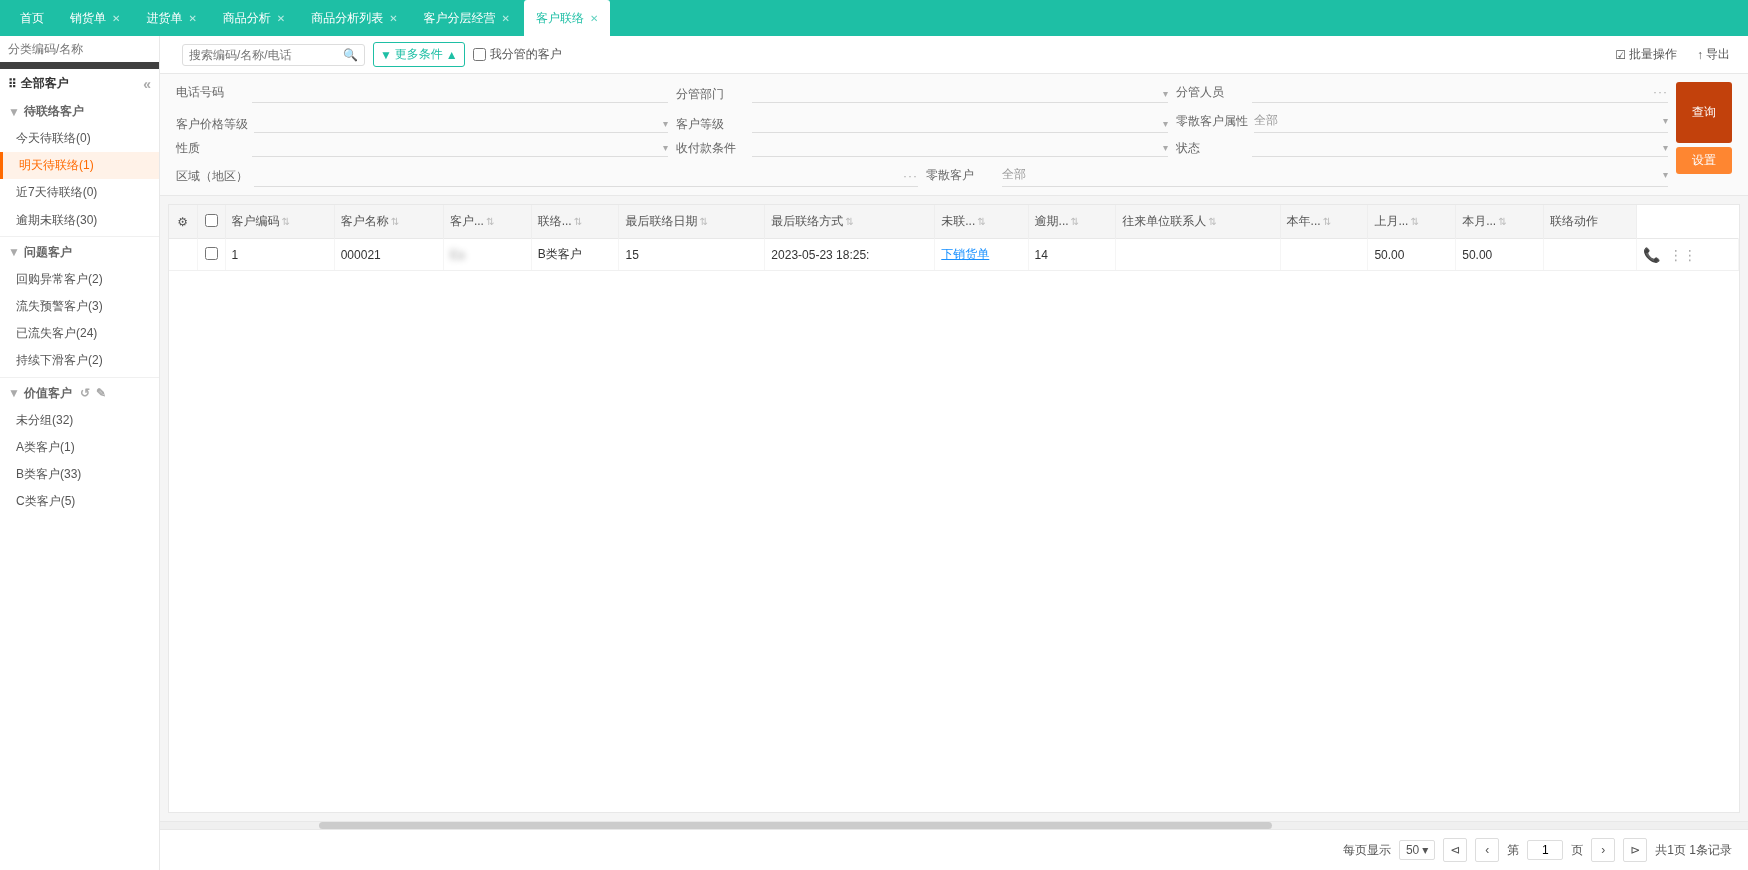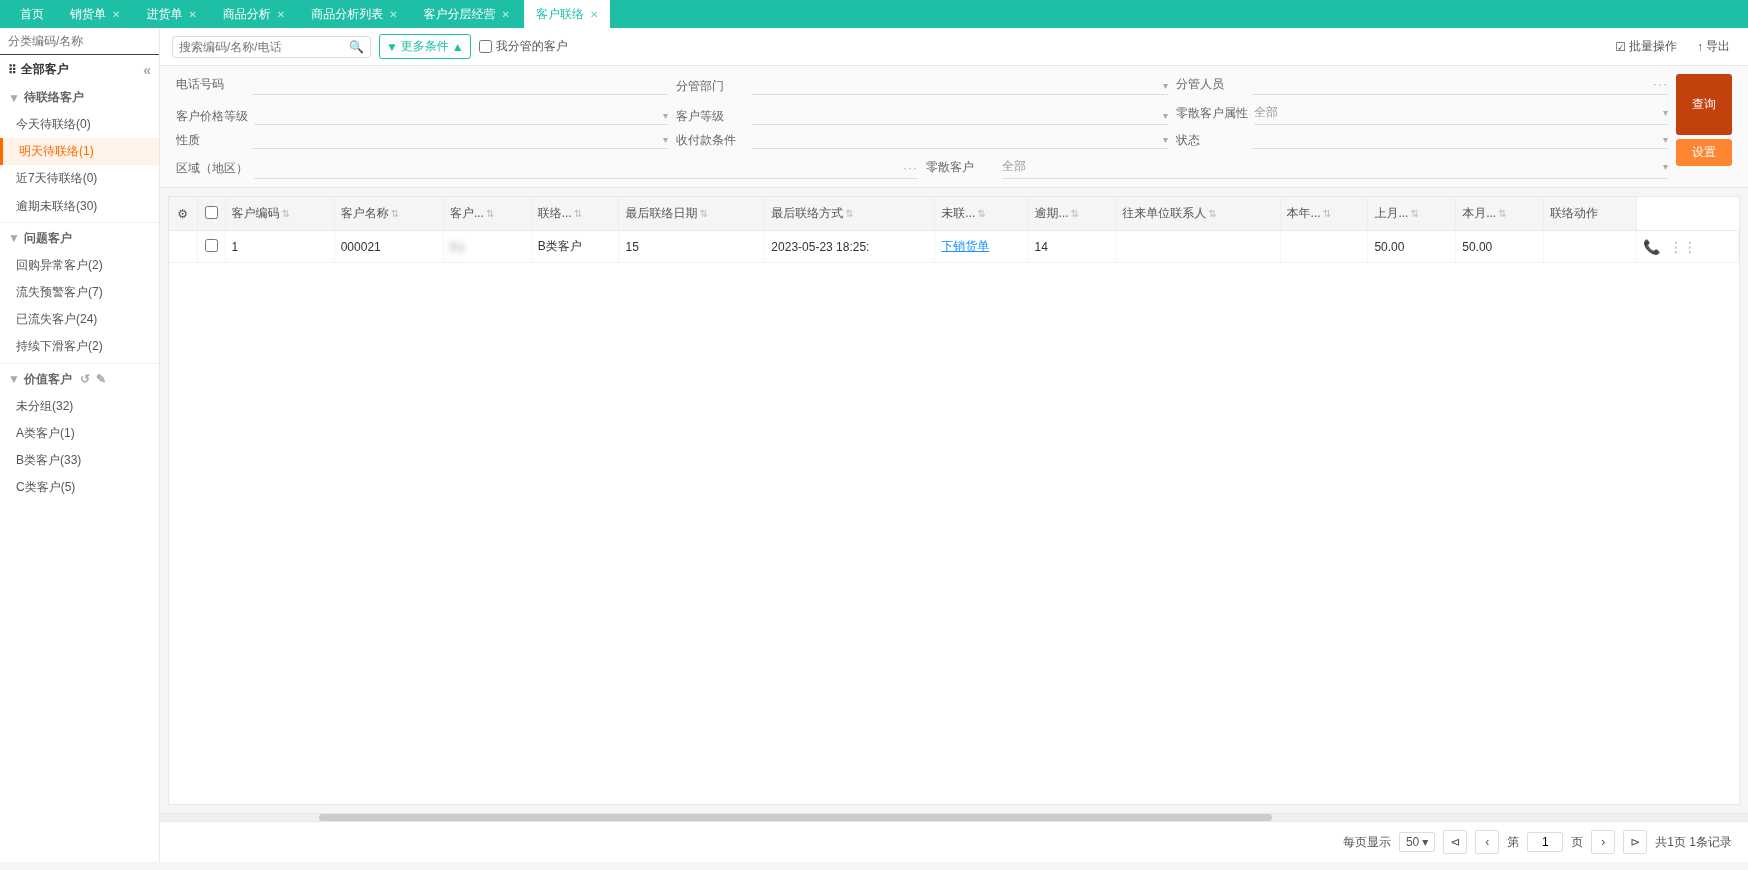--- a/index.html
+++ b/index.html
@@ -1,21 +1,21 @@
 <!DOCTYPE html>
 <html><head>
   <meta charset="utf-8">
   <style>
     * { box-sizing: border-box; margin: 0; padding: 0; font-family: 'Microsoft YaHei', Arial, sans-serif; font-size: 12px; }
     body { background: #f5f5f5; }
 
     
     .top-nav {
       background: #1ebfa5;
-      height: 28px;
+      height: 36px;
       display: flex;
       align-items: center;
       padding: 0 8px;
       gap: 2px;
     }
     .nav-item {
       color: #fff;
       padding: 4px 12px;
       cursor: pointer;
       border-radius: 3px 3px 0 0;
@@ -40,21 +40,21 @@
       width: 160px;
       background: #fff;
       border-right: 1px solid #e8e8e8;
       overflow-y: auto;
       flex-shrink: 0;
     }
     .sidebar-search {
       display: flex;
       align-items: flex-start;
       padding: 6px 8px;
-      border-bottom: 1px solid #404040;
+      border-bottom: 7px solid #404040;
     }
     .sidebar-search input {
       flex: 1;
       border: none;
       outline: none;
       font-size: 12px;
       color: #999;
     }
     .sidebar-group-title {
       display: flex;
@@ -105,21 +105,22 @@
       gap: 8px;
       border-bottom: 1px solid #e8e8e8;
     }
     .filter-search {
       display: flex;
       align-items: flex-end;
       border: 1px solid #ddd;
       border-radius: 3px;
       padding: 3px 6px;
       background: #fff;
-      gap: 20px;
+      gap: 4px;
+      margin-left: 10px;
     }
     .filter-search input {
       border: none;
       outline: none;
       font-size: 12px;
       color: #999;
       width: 150px;
     }
     .filter-more {
       display: flex;
@@ -406,21 +407,21 @@
 
     <div class="sidebar-section-header">
       <span class="arrow">▼</span>
       <span>问题客户</span>
     </div>
 
     <div class="sidebar-item">
       <span>回购异常客户(2)</span>
     </div>
     <div class="sidebar-item">
-      <span>流失预警客户(7)</span>
+      <span>流失预警客户(3)</span>
     </div>
     <div class="sidebar-item">
       <span>已流失客户(24)</span>
     </div>
     <div class="sidebar-item">
       <span>持续下滑客户(2)</span>
     </div>
 
     <div class="sidebar-divider"></div>
 

